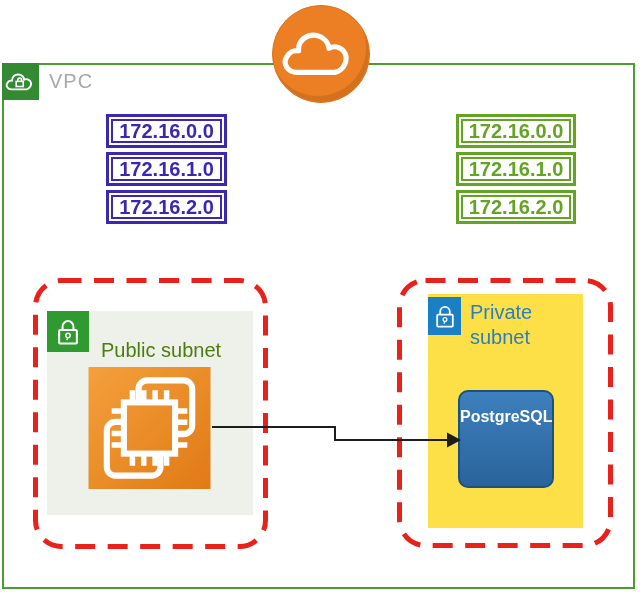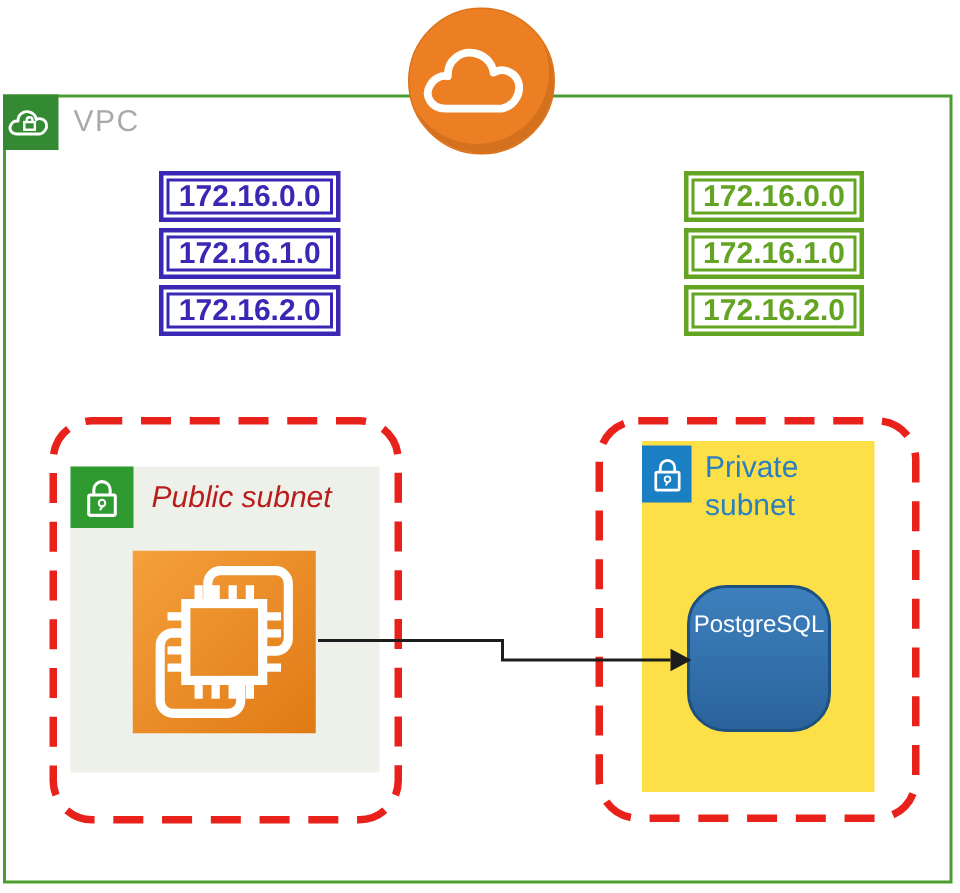--- a/index.html
+++ b/index.html
@@ -30,28 +30,28 @@
     font-size:20px;font-weight:bold;background:#fff;}
   .ip-box.purple .ip-inner{border:2px solid #3a28b4;color:#3a28b4;}
   .ip-box.green .ip-inner{border:2px solid #63a423;color:#63a423;}
   .subnet-inner{position:absolute;}
   .subnet-inner.public{left:47px;top:311px;width:206px;height:204px;background:#eef1e9;}
   .subnet-inner.private{left:428px;top:294px;width:155px;height:234px;background:#fde047;}
   .lock-badge{position:absolute;display:flex;align-items:center;justify-content:center;}
   .lock-badge.public{left:0;top:0;width:42px;height:41px;background:#2f9a2f;}
   .lock-badge.private{left:0;top:3px;width:33px;height:38px;background:#1b7fc4;}
   .subnet-label{position:absolute;font-size:20px;line-height:1.25;}
-  .subnet-label.public{left:54px;top:9px;color:#b91c1c;white-space:nowrap;font-style:italic;}
+  .subnet-label.public{left:54px;top:27px;color:#4d7c0f;white-space:nowrap;}
   .subnet-label.private{left:42px;top:6px;width:80px;color:#2b7fc0;}
   .ec2-icon{position:absolute;left:40px;top:56px;width:125px;height:122px;}
   .pg-node{
     position:absolute;left:30px;top:96px;width:96px;height:98px;box-sizing:border-box;
-    border-radius:26px;border:2px solid #1d5180;
+    border-radius:10px;border:2px solid #1d5180;
     background:linear-gradient(180deg,#3d80bd 0%,#2a639c 100%);
-    color:#fff;font-weight:normal;font-size:16px;text-align:center;
+    color:#fff;font-weight:bold;font-size:16px;text-align:center;
   }
   .pg-label{display:block;padding-top:16px;}
   .overlay{position:absolute;left:0;top:0;width:640px;height:595px;pointer-events:none;z-index:4;}
 </style>
 </head>
 <body>
 
 <div class="canvas">
 
   <div class="vpc-border"></div>

